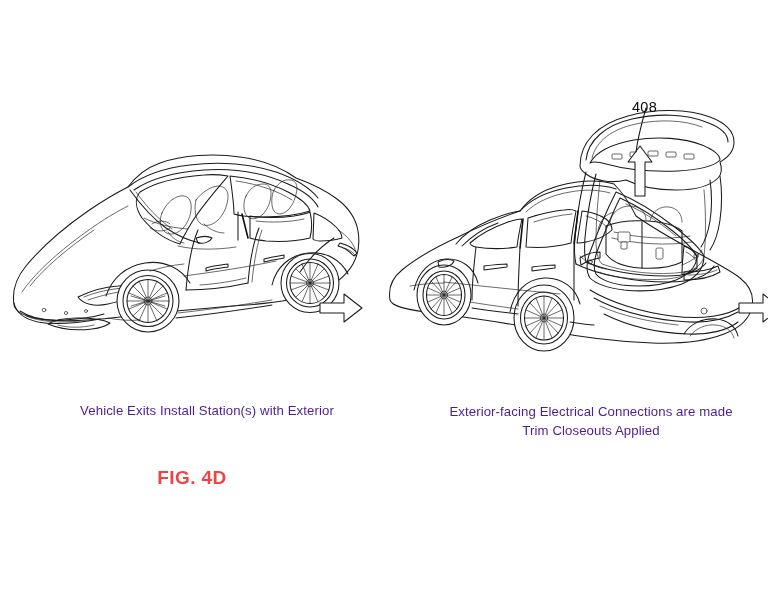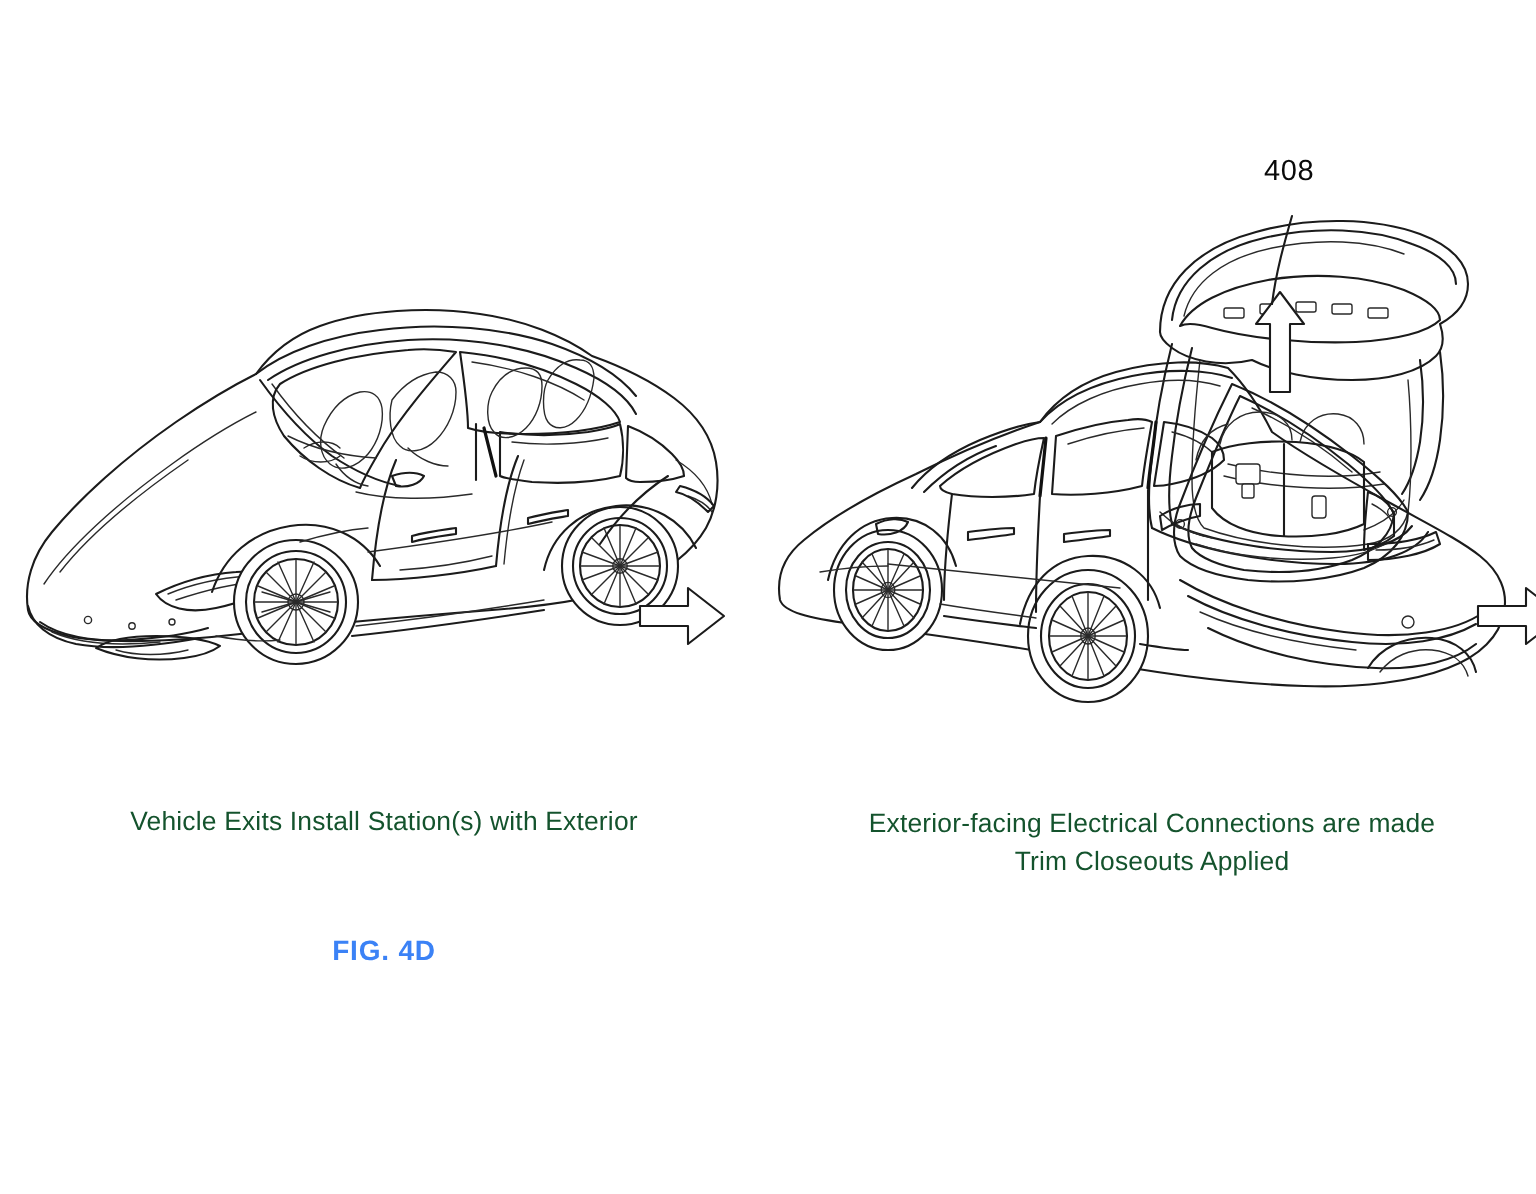--- a/index.html
+++ b/index.html
@@ -33,61 +33,61 @@
     position: absolute;
     left: 0;
     top: 0;
     width: 384px;
     height: 400px;
   }
   .drawing svg { display: block; width: 100%; height: 100%; }
 
   .caption {
     position: absolute;
-    left: 0;
+    left: 15px;
     width: 384px;
     text-align: center;
     font-size: 13.2px;
     line-height: 19px;
     letter-spacing: 0.1px;
-    color: #14532d;
+    color: #4c1d95;
   }
   #caption-left  { top: 401px; }
   #caption-right { top: 402px; }
   .caption-line { display: block; white-space: nowrap; }
 
   .fig-label {
     position: absolute;
     left: 0;
     width: 384px;
     text-align: center;
-    font-size: 14px;
+    font-size: 19px;
     font-weight: bold;
     letter-spacing: 0.4px;
-    color: #3b82f6;
+    color: #ef4444;
   }
   #fig-label-left  { top: 467px; }
   #fig-label-right { top: 467px; }
 
   .flow-arrow {
     position: absolute;
     width: 46px;
     height: 34px;
   }
   #flow-arrow-middle { left: 318px; top: 291px; }
   #flow-arrow-end    { left: 737px; top: 291px; }
   .flow-arrow svg { display: block; width: 100%; height: 100%; overflow: visible; }
 
   .ref-callout {
     position: absolute;
     font-size: 14.5px;
     color: #0a0a0a;
     letter-spacing: 0.3px;
   }
-  #ref-callout-408 { left: 632px; top: 78px; }
+  #ref-callout-408 { left: 632px; top: 99px; }
 
   .leader-layer {
     position: absolute;
     left: 384px;
     top: 0;
     width: 384px;
     height: 400px;
     pointer-events: none;
   }
   .leader-layer svg { display: block; width: 100%; height: 100%; }

